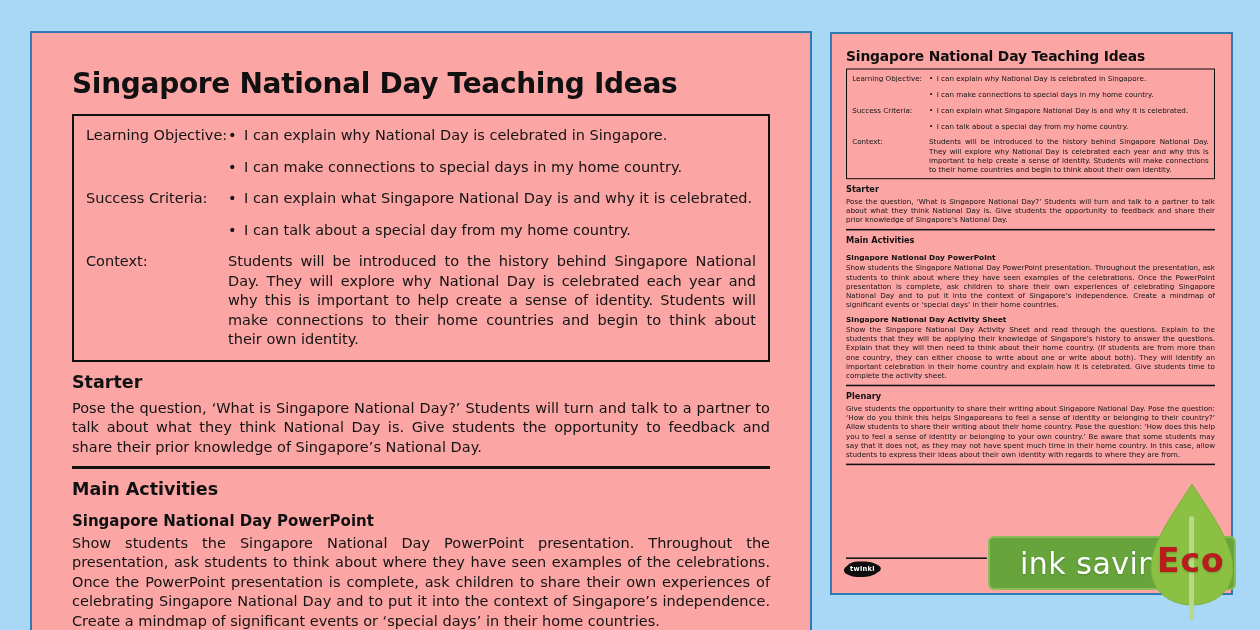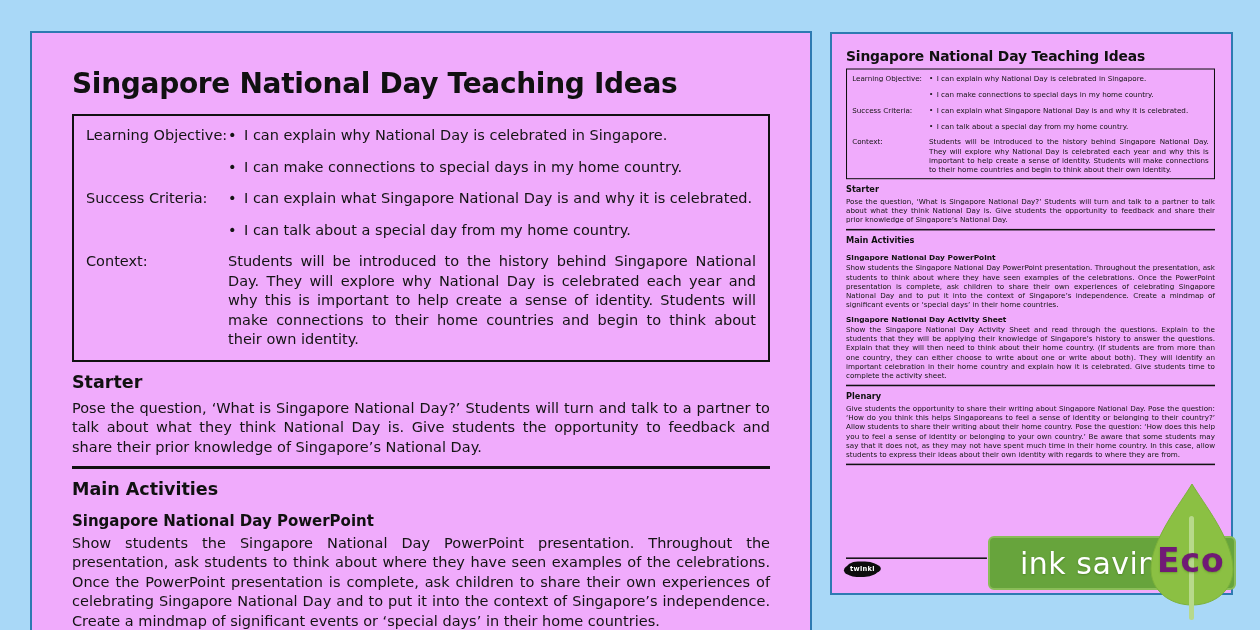--- a/index.html
+++ b/index.html
@@ -7,21 +7,21 @@
   body {
     background:#a9d8f7;
     font-family:"DejaVu Sans","Liberation Sans",sans-serif;
     color:#141414;
     position:relative;
   }
 
   
   .page {
     position:absolute;
-    background:#f0abfc;
+    background:#fca5a5;
     border:2px solid #2e7ab2;
   }
   .doc h1 { font-weight:bold; letter-spacing:-0.3px; color:#111; }
   .doc h2 { font-weight:bold; color:#111; }
   .doc h3 { font-weight:bold; color:#111; }
   .doc p  { text-align:justify; }
   .obj-table { border:2.5px solid #111; }
   .obj-row { display:grid; }
   .obj-label { font-weight:normal; }
   .bullet-item { position:relative; }
@@ -109,21 +109,21 @@
   }
   .eco-leaf {
     position:absolute;
     left:1144px; top:482px;
     z-index:5;
   }
   .eco-label {
     position:absolute;
     left:1157px; top:541px;
     z-index:6;
-    color:#701a75;
+    color:#b91c1c;
     font-size:33px; font-weight:bold;
     letter-spacing:1px;
     text-shadow:0 1px 2px rgba(60,110,20,0.45);
   }
 </style>
 </head>
 <body>
 
 <div class="page page-left doc doc-left">
   <h1>Singapore National Day Teaching Ideas</h1>

